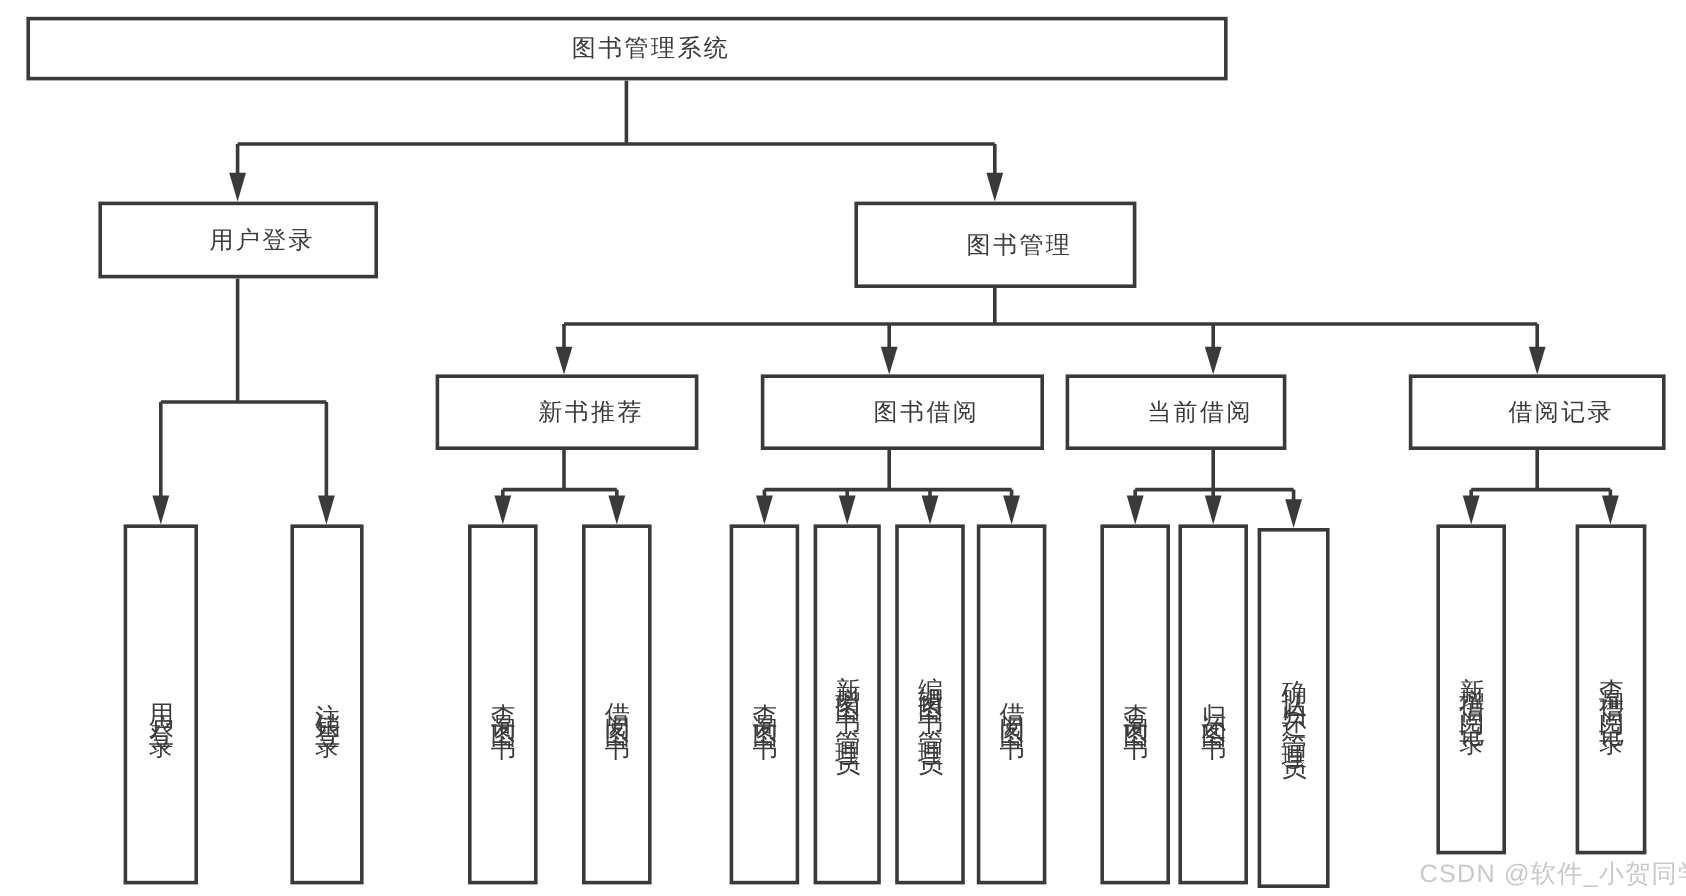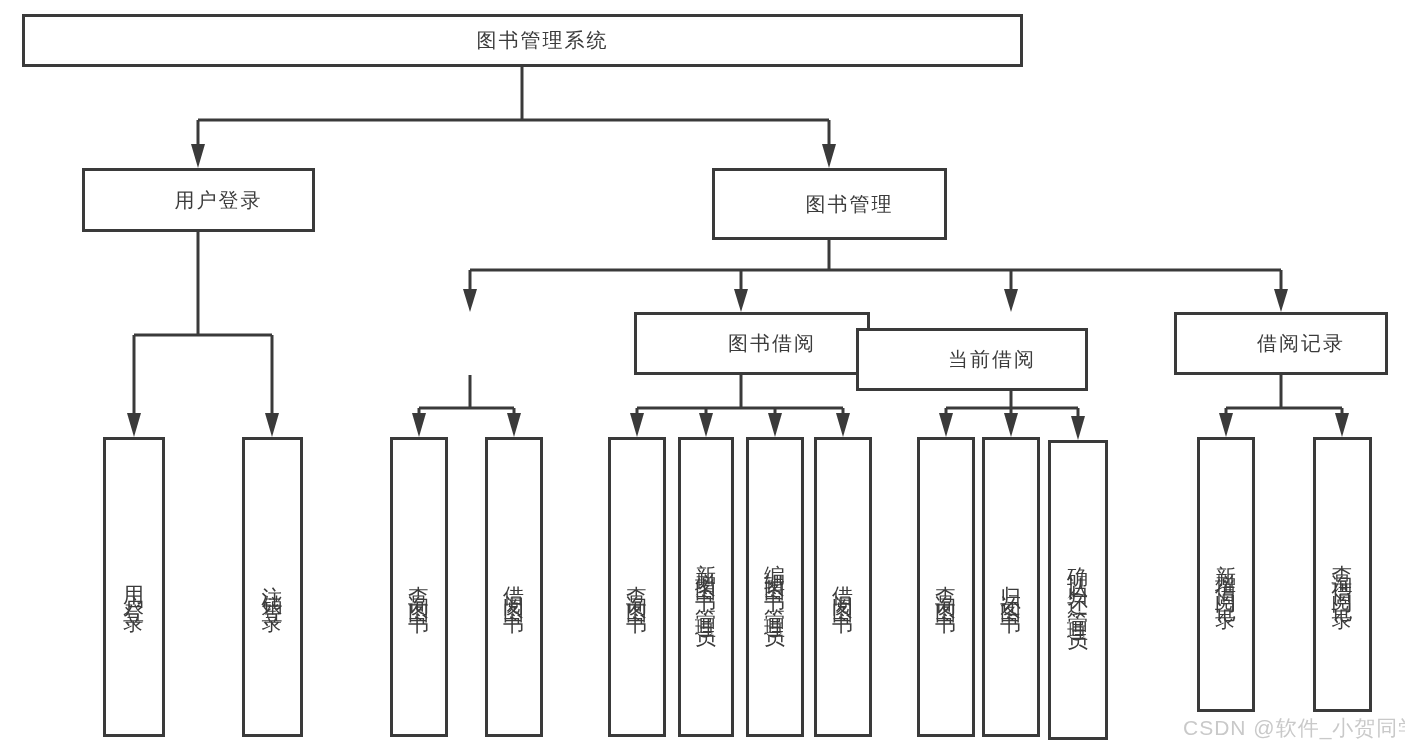--- a/index.html
+++ b/index.html
@@ -21,21 +21,21 @@
   .vbox span{
     writing-mode:vertical-rl;text-orientation:mixed;
     font-size:21px;color:#3b3b3b;letter-spacing:9px;white-space:nowrap;line-height:1;
   }
   
   .n-root{left:22px;top:14px;width:1001px;height:53px;}
   .n-login{left:82px;top:168px;width:233px;height:64px;}
   .n-mgmt{left:712px;top:168px;width:235px;height:72px;}
   .n-recommend{left:363px;top:312px;width:219px;height:63px;}
   .n-borrow{left:634px;top:312px;width:236px;height:63px;}
-  .n-current{left:856px;top:312px;width:232px;height:63px;margin-top:16px;}
+  .n-current{left:888px;top:312px;width:184px;height:63px;}
   .n-records{left:1174px;top:312px;width:214px;height:63px;}
   
   .v-userlogin{left:103px;top:437px;width:62px;height:300px;}
   .v-logout{left:242px;top:437px;width:61px;height:300px;}
   .v-query1{left:390px;top:437px;width:58px;height:300px;}
   .v-borrow1{left:485px;top:437px;width:58px;height:300px;}
   .v-query2{left:608px;top:437px;width:58px;height:300px;}
   .v-addbook{left:678px;top:437px;width:56px;height:300px;}
   .v-editbook{left:746px;top:437px;width:58px;height:300px;}
   .v-borrow2{left:814px;top:437px;width:58px;height:300px;}
@@ -124,20 +124,23 @@
     <span>图书管理系统</span>
   </div>
 
   <div class="hbox n-login">
     <span>用户登录</span>
   </div>
   <div class="hbox n-mgmt">
     <span>图书管理</span>
   </div>
 
+  <div class="hbox n-recommend">
+    <span>新书推荐</span>
+  </div>
   <div class="hbox n-borrow">
     <span>图书借阅</span>
   </div>
   <div class="hbox n-current">
     <span>当前借阅</span>
   </div>
   <div class="hbox n-records">
     <span>借阅记录</span>
   </div>
 

